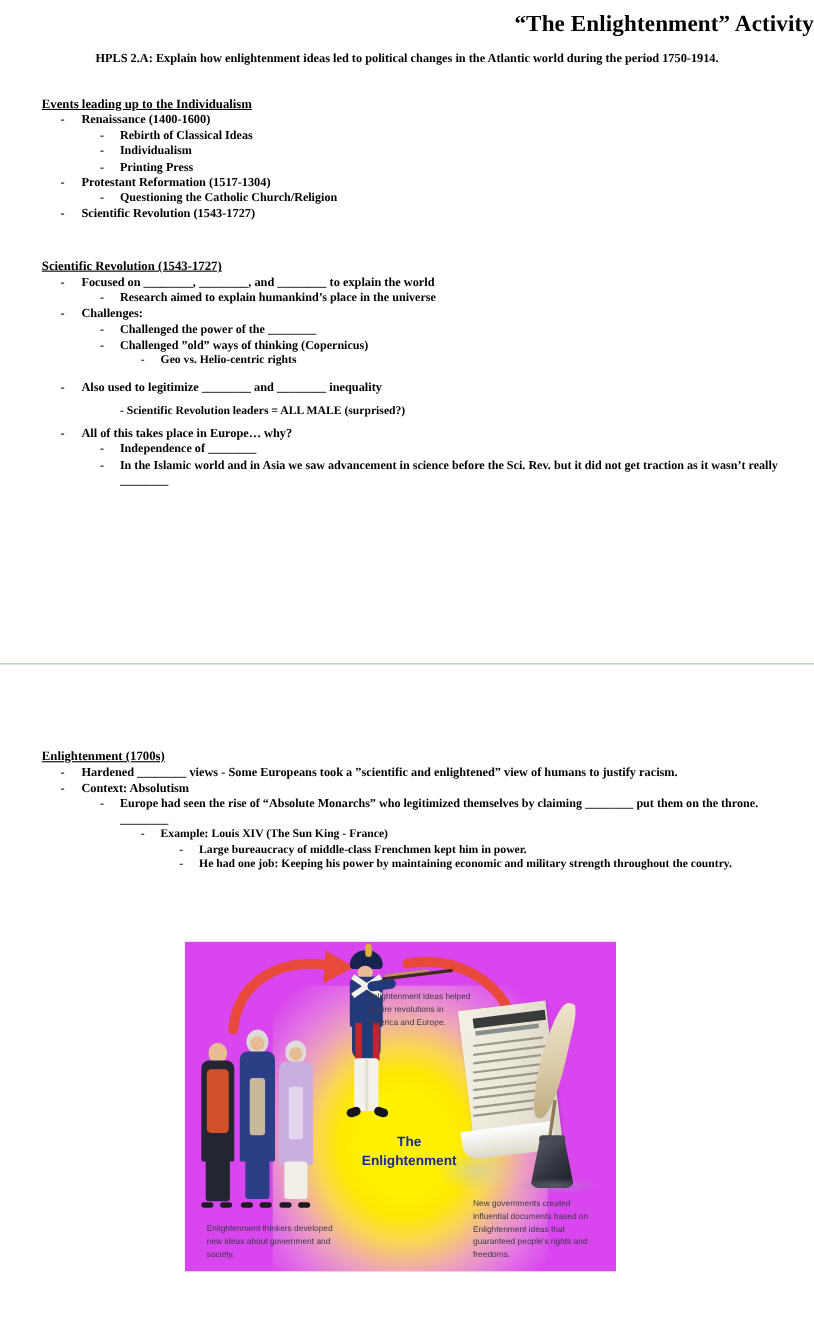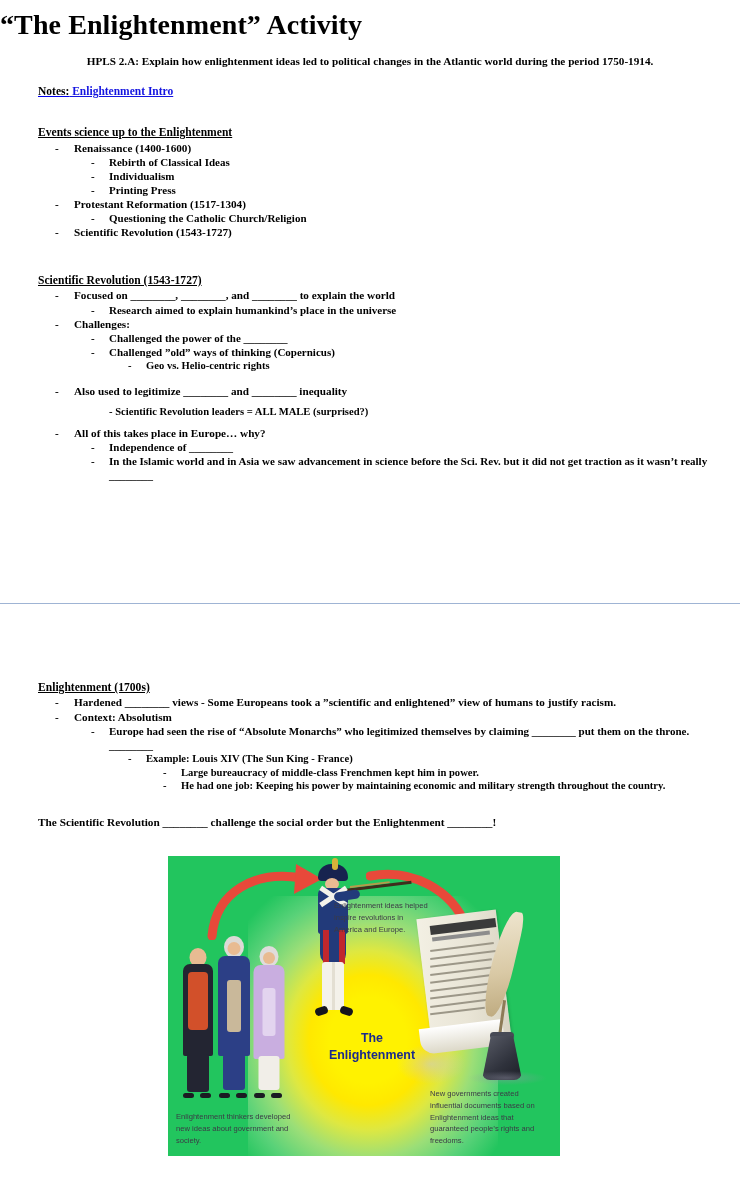--- a/index.html
+++ b/index.html
@@ -19,22 +19,22 @@
 
   .page {
     position: relative;
     width: 740px;
     height: 1198px;
     background: #ffffff;
   }
 
   
   .doc-title {
-    text-align: left;
-    font-size: 28px;
+    text-align: right;
+    font-size: 21px;
     font-weight: bold;
     line-height: 1.1;
     margin: 10px 0 0 0;
     letter-spacing: 0.1px;
   }
 
   
   .standard-line {
     font-size: 11.2px;
     font-weight: bold;
@@ -132,21 +132,21 @@
     width: 400px;
     height: 300px;
     background: #ffffff;
     overflow: hidden;
   }
   .fig-inner {
     position: absolute;
     left: 0; top: 0;
     width: 392px;
     height: 300px;
-    background: #22c55e;
+    background: #d946ef;
     overflow: hidden;
   }
   
   .glow {
     position: absolute;
     left: 80px;
     top: 40px;
     width: 250px;
     height: 262px;
     background: radial-gradient(ellipse at 48% 55%,
@@ -167,21 +167,21 @@
   
   .cap {
     position: absolute;
     font-family: "Liberation Sans", "DejaVu Sans", sans-serif;
     font-size: 7.6px;
     line-height: 1.55;
     color: #3b3b46;
     font-weight: 400;
   }
   .cap-top    { left: 166px; top: 44px;  width: 96px; }
-  .cap-left   { left: 8px;   top: 255px; width: 128px; }
+  .cap-left   { left: 20px;   top: 255px; width: 128px; }
   .cap-right  { left: 262px; top: 232px; width: 118px; }
 
   .fig-center-label {
     position: absolute;
     left: 152px;
     top: 174px;
     width: 104px;
     text-align: center;
     font-family: "Liberation Sans", "DejaVu Sans", sans-serif;
     font-size: 12.4px;
@@ -296,25 +296,22 @@
 </style>
 </head>
 <body>
 
 <div class="page">
 
   <div class="doc-title">“The Enlightenment” Activity</div>
 
   <div class="standard-line">HPLS 2.A: Explain how enlightenment ideas led to political changes in the Atlantic world during the period 1750-1914.</div>
 
-  <div class="notes-line">
-    <span class="notes-label">Notes:</span><a class="notes-link" href="#"> Enlightenment Intro</a>
-  </div>
-
-  <div class="section-head sh-events">Events science up to the Enlightenment</div>
+
+  <div class="section-head sh-events">Events leading up to the Individualism</div>
 
   <ul class="outline">
     <li class="oli lvl1">
       <span class="dash">-</span>
       <span class="otext">Renaissance (1400-1600)</span>
     </li>
     <li class="oli lvl2">
       <span class="dash">-</span>
       <span class="otext">Rebirth of Classical Ideas</span>
     </li>
@@ -415,21 +412,20 @@
       <li class="oli lvl3" style="margin-left:163px;">
         <span class="dash">-</span>
         <span class="otext">Large bureaucracy of middle-class Frenchmen kept him in power.</span>
       </li>
       <li class="oli lvl3" style="margin-left:163px; margin-right:18px;">
         <span class="dash">-</span>
         <span class="otext">He had one job: Keeping his power by  maintaining economic and military strength throughout the country.</span>
       </li>
     </ul>
 
-    <div class="closing-line">The Scientific Revolution ________ challenge the social order but the Enlightenment ________!</div>
   </div>
 
   <div class="figure">
     <div class="fig-inner">
 
       <div class="glow"></div>
       <div class="cloud-wisp"></div>
 
       <svg class="arrow-left" viewBox="0 0 120 78">
         <path d="M6,74 C10,30 48,8 96,16" stroke="#e8493a" stroke-width="9" fill="none" stroke-linecap="round"></path>

